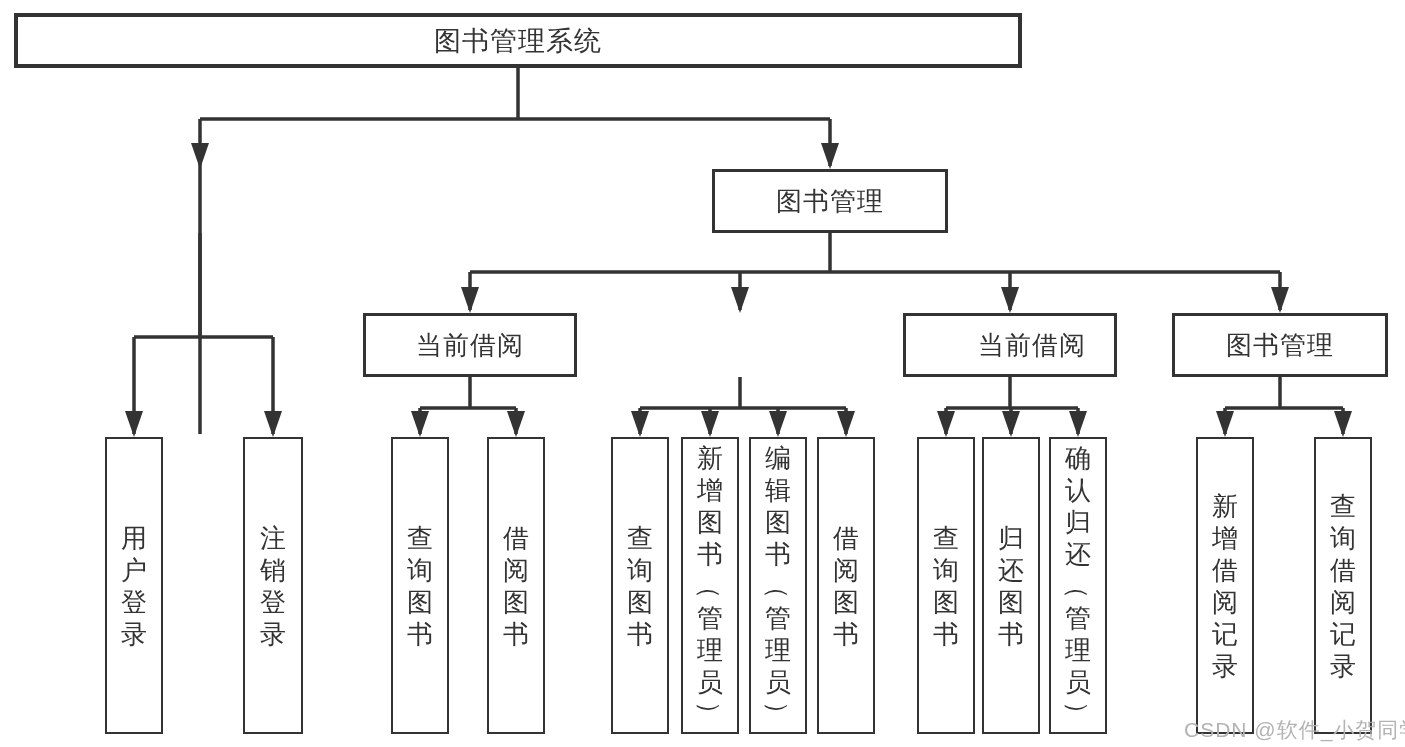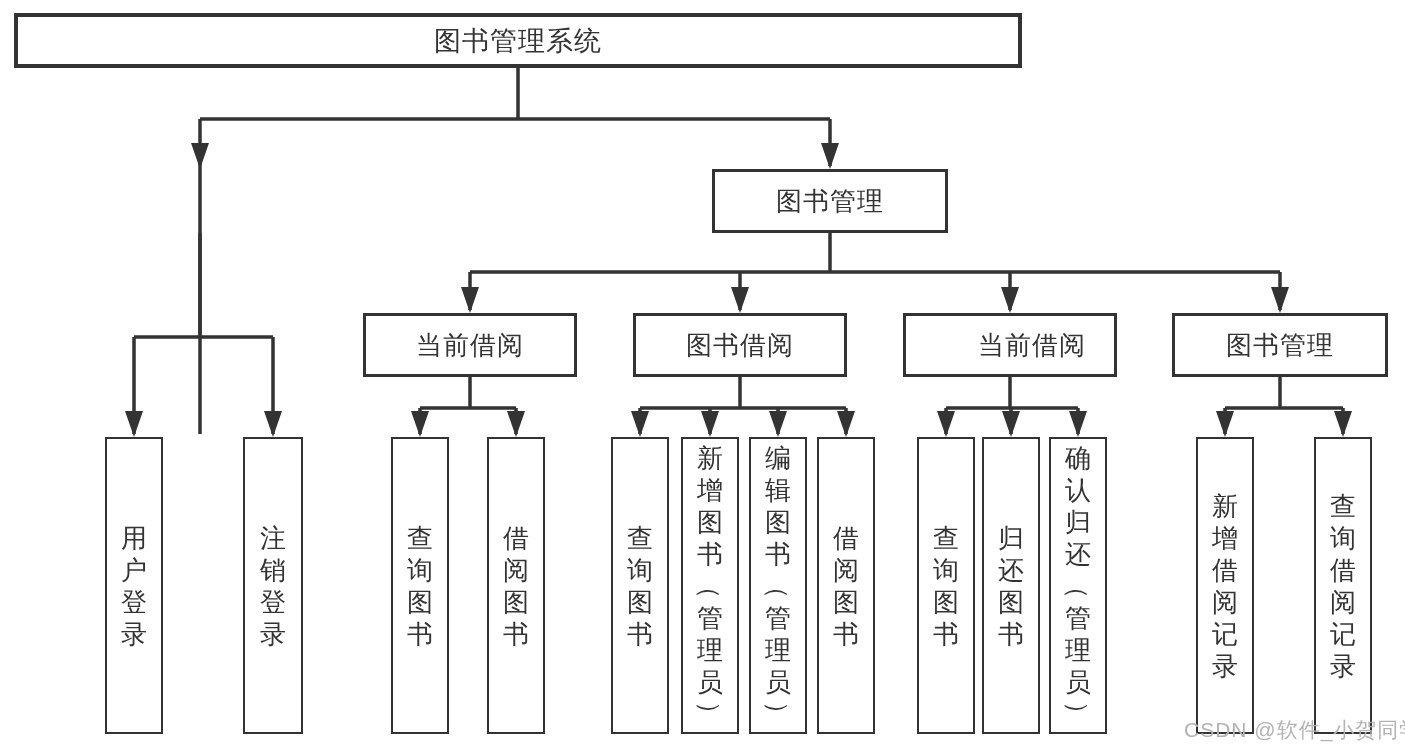--- a/index.html
+++ b/index.html
@@ -109,23 +109,20 @@
     <span>图书管理系统</span>
   </div>
 
   <div class="node" style="left:712px; top:169px; width:236px; height:64px;">
     <span>图书管理</span>
   </div>
 
   <div class="node" style="left:363px; top:313px; width:214px; height:64px;">
     <span>当前借阅</span>
   </div>
-  <div class="node" style="left:633px; top:313px; width:214px; height:64px;">
-    <span>图书借阅</span>
-  </div>
   <div class="node" style="left:903px; top:313px; width:214px; height:64px;padding-left:44px;">
     <span>当前借阅</span>
   </div>
   <div class="node" style="left:1172px; top:313px; width:216px; height:64px;">
     <span>图书管理</span>
   </div>
 
   <div class="leaf" style="left:105px; width:58px;">
     <span class="vtext">
         <span class="vchar">用</span>

